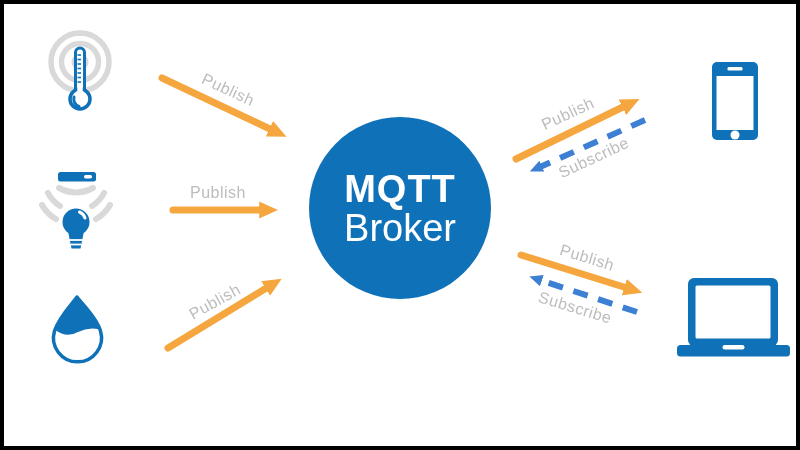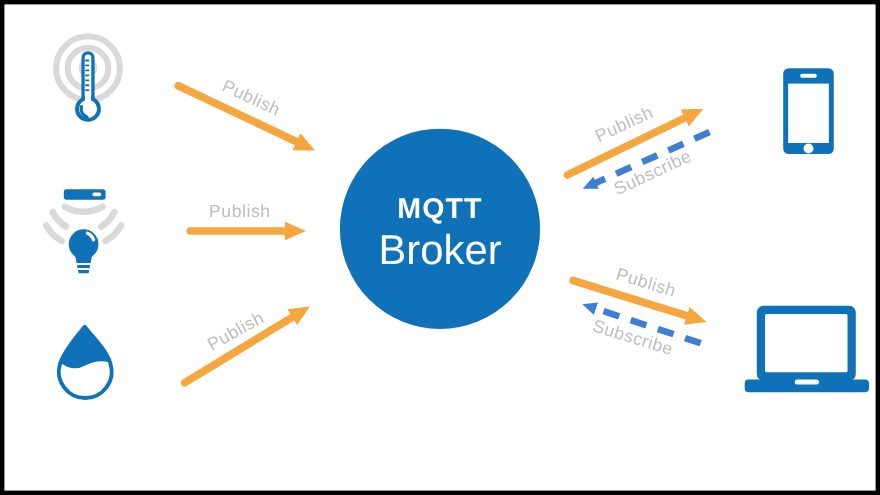--- a/index.html
+++ b/index.html
@@ -38,21 +38,21 @@
 
   .broker-text{
     position:absolute;
     left:396px;top:204px;
     transform:translate(-50%,-50%);
     text-align:center;
     color:#ffffff;
     user-select:none;
   }
   .broker-title{
-    font-size:26px;
+    font-size:38px;
     font-weight:bold;
     letter-spacing:1px;
     line-height:40px;
   }
   .broker-subtitle{
     font-size:38px;
     font-weight:normal;
     line-height:38px;
   }
 </style>

